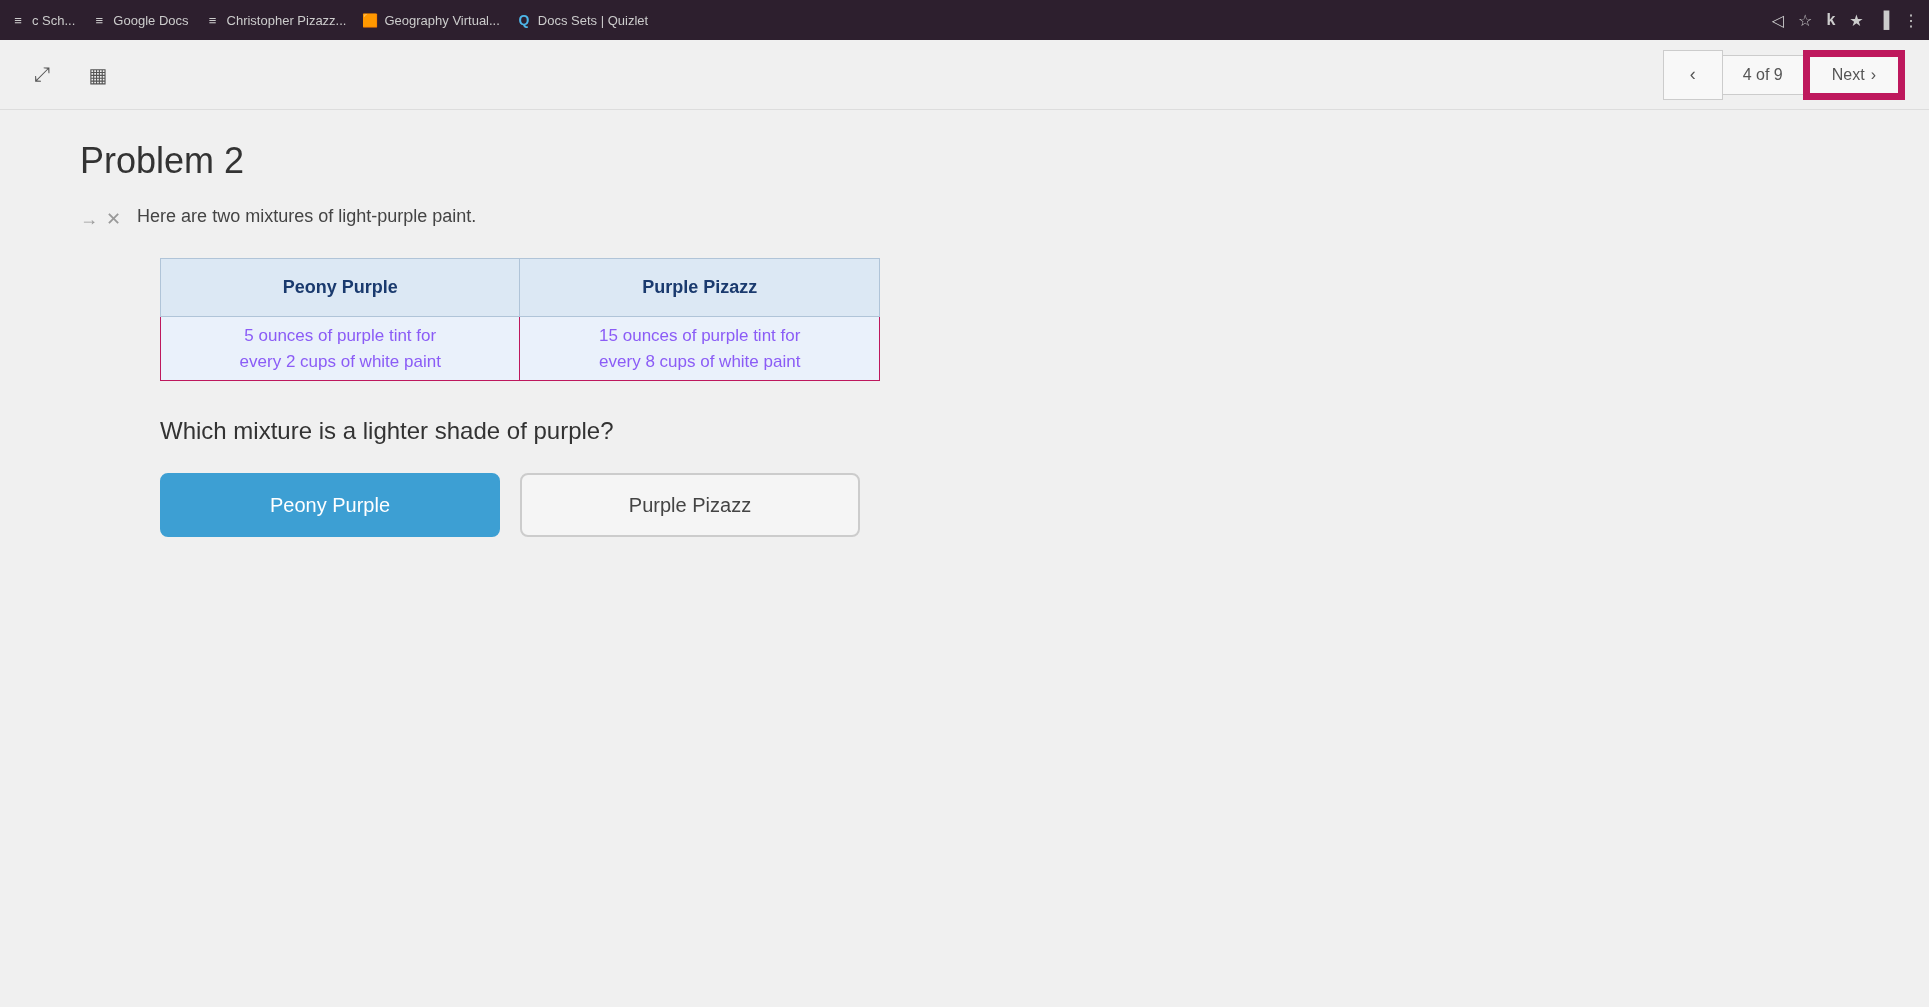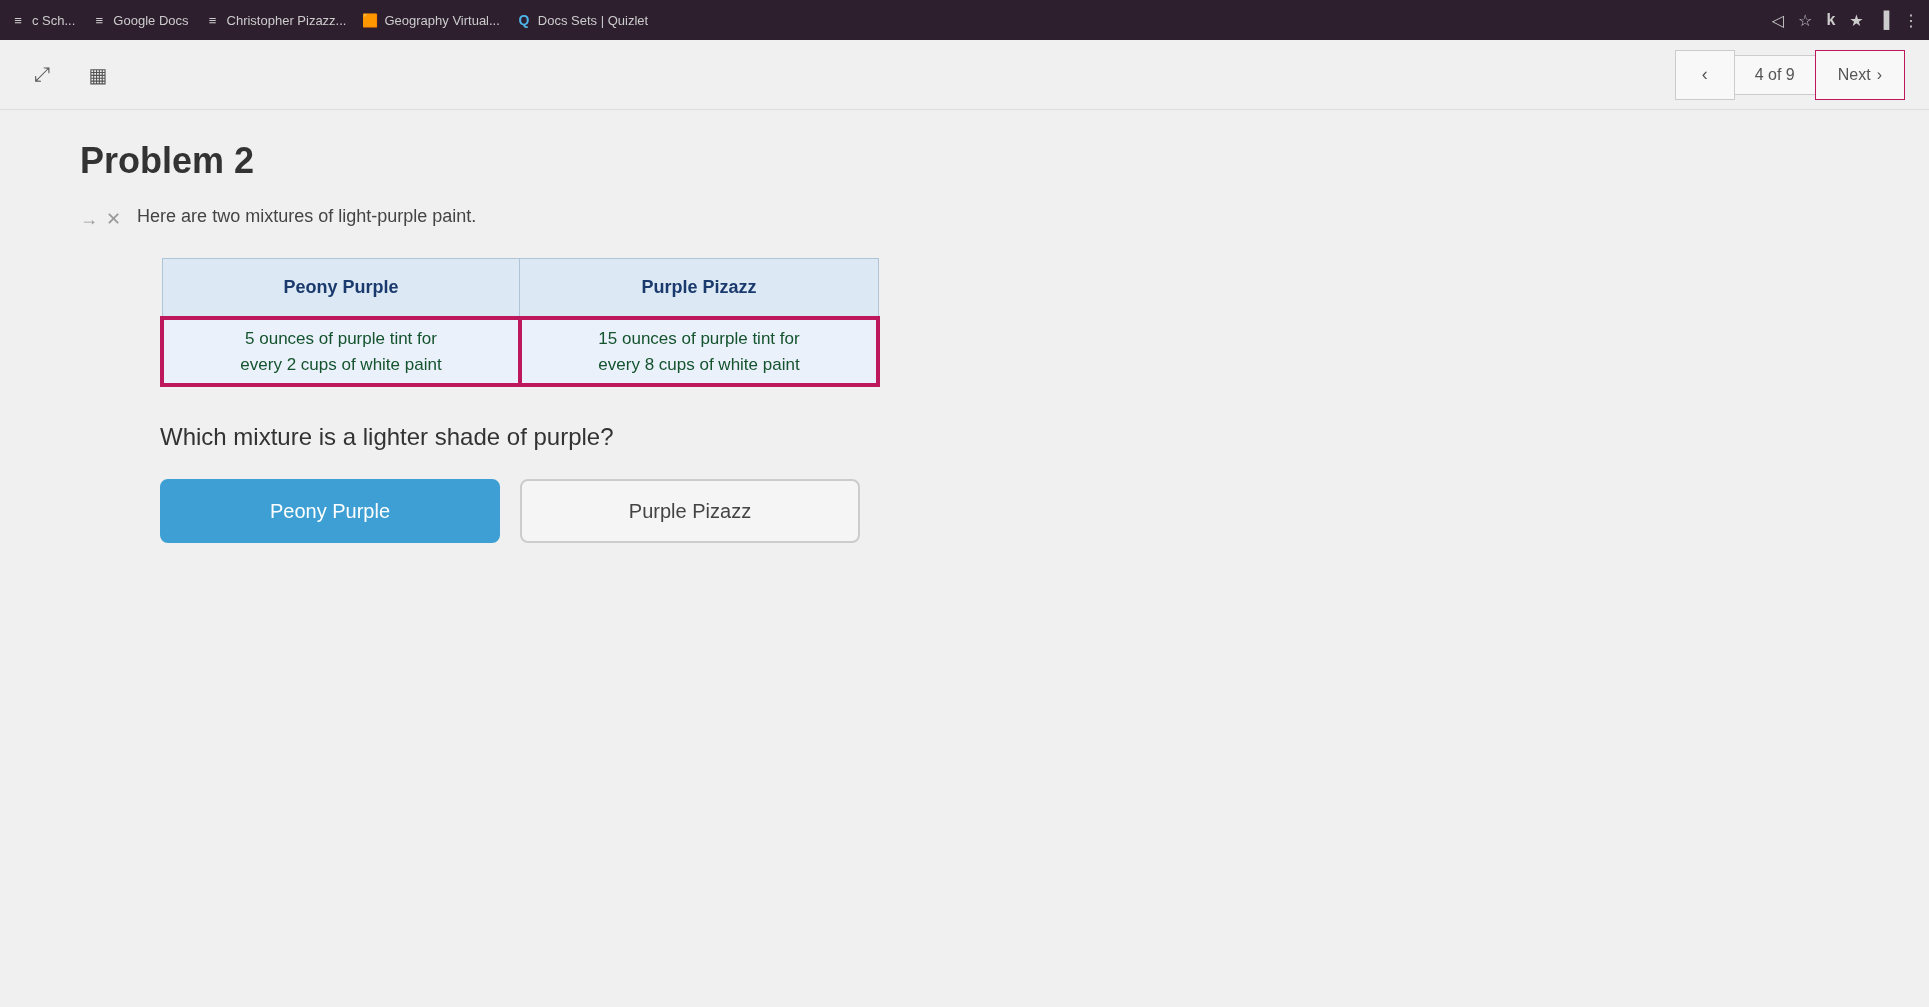--- a/index.html
+++ b/index.html
@@ -109,41 +109,41 @@
       padding: 0 20px;
       display: flex;
       align-items: center;
       font-size: 16px;
       color: #555;
       border-left: none;
       border-right: none;
     }
 
     .next-btn {
-      border: 1px solid #be185d;
+      border: 7px solid #be185d;
       background: #f8f8f8;
       cursor: pointer;
       font-size: 16px;
       color: #555;
       height: 50px;
       padding: 0 22px;
       display: flex;
       align-items: center;
       gap: 6px;
       font-weight: 500;
     }
 
     
     .problem-area {
       padding: 30px 60px 30px 80px;
     }
 
     .problem-title {
       font-size: 36px;
-      font-weight: bold;
+      font-weight: normal;
       color: #333;
       margin-bottom: 24px;
     }
 
     .problem-description-row {
       display: flex;
       align-items: flex-start;
       gap: 16px;
       margin-bottom: 28px;
     }
@@ -177,24 +177,24 @@
       color: #1a3a6e;
       font-weight: bold;
       font-size: 18px;
       padding: 18px 30px;
       border: 1px solid #b0c4d8;
       text-align: center;
     }
 
     .mixture-table td {
       background: #eaf1fb;
-      color: #14532d;
+      color: #8b5cf6;
       font-size: 17px;
       padding: 6px 30px;
-      border: 4px solid #be185d;
+      border: 1px solid #be185d;
       text-align: center;
       vertical-align: middle;
       line-height: 1.5;
     }
 
     
     .question-text {
       font-size: 24px;
       color: #333;
       font-weight: 500;

